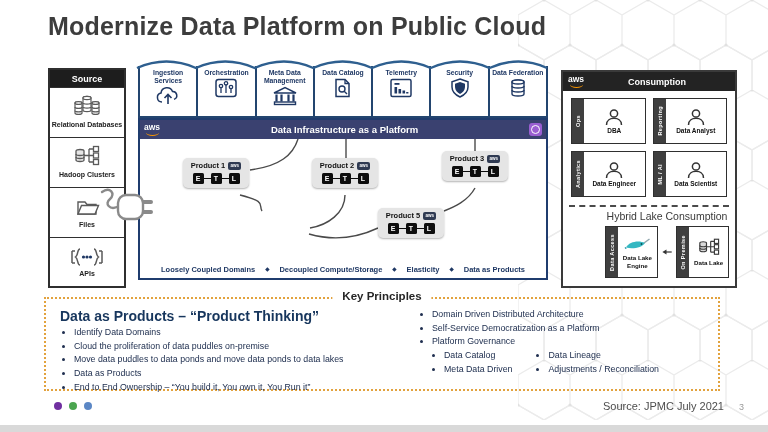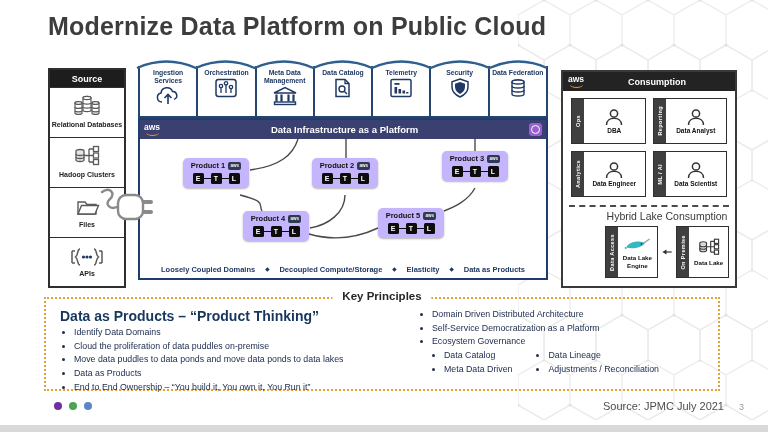--- a/index.html
+++ b/index.html
@@ -39,21 +39,21 @@
   .plat-header { height:19px; background:#3a4170; display:flex; align-items:center; padding:0 4px; }
   .plat-title { flex:1; text-align:center; color:#fff; font-weight:bold; font-size:9.5px; }
   .aws-logo { display:flex; flex-direction:column; align-items:center; line-height:1; }
   .aws-word { color:#fff; font-weight:bold; font-size:8.5px; }
   .aws-smile { width:13px; height:3px; border-bottom:1.6px solid #f79400; border-radius:0 0 9px 9px / 0 0 5px 5px; }
   .plat-badge { width:13px; height:13px; background:#9a5fd2; border-radius:3px;
                 display:flex; align-items:center; justify-content:center; }
   .plat-badge i { display:block; width:7px; height:7px; border:1.4px solid #fff; border-radius:50%; }
   .products { position:relative; height:118px; }
   .connectors { position:absolute; left:0; top:0; }
-  .product { position:absolute; width:66px; background:#c4b5fd; border-radius:5px;
+  .product { position:absolute; width:66px; background:#e5e5e5; border-radius:5px;
              box-shadow:0 1px 2px rgba(0,0,0,.3); padding:3px 0 4px; }
   .prod-head { display:flex; align-items:center; justify-content:center; gap:3px; }
   .prod-name { font-size:7.5px; font-weight:bold; color:#111; }
   .prod-badge { width:13px; height:8px; background:#2f3a52; border-radius:2px; color:#fff;
                 font-size:4.5px; font-weight:bold; display:flex; align-items:center; justify-content:center; }
   .etl { display:flex; align-items:center; justify-content:center; margin-top:3px; }
   .etl-cell { width:11px; height:11px; background:#0d0d0d; color:#fff; font-size:7px; font-weight:bold;
               display:flex; align-items:center; justify-content:center; border-radius:1.5px; }
   .etl-link { width:7px; height:1.5px; background:#0d0d0d; }
   .plat-footer { position:absolute; bottom:4px; left:0; right:0; display:flex; justify-content:center;
@@ -304,33 +304,20 @@
             <span class="etl-cell">E</span>
             <span class="etl-link"></span>
             <span class="etl-cell">T</span>
             <span class="etl-link"></span>
             <span class="etl-cell">L</span>
           </div>
       </div>
       <div class="product" style="left:302px; top:12px;">
         <div class="prod-head">
             <span class="prod-name">Product 3</span>
-            <span class="prod-badge">aws</span>
-          </div>
-        <div class="etl">
-            <span class="etl-cell">E</span>
-            <span class="etl-link"></span>
-            <span class="etl-cell">T</span>
-            <span class="etl-link"></span>
-            <span class="etl-cell">L</span>
-          </div>
-      </div>
-      <div class="product" style="left:103px; top:72px;">
-        <div class="prod-head">
-            <span class="prod-name">Product 4</span>
             <span class="prod-badge">aws</span>
           </div>
         <div class="etl">
             <span class="etl-cell">E</span>
             <span class="etl-link"></span>
             <span class="etl-cell">T</span>
             <span class="etl-link"></span>
             <span class="etl-cell">L</span>
           </div>
       </div>
@@ -480,21 +467,21 @@
             <li>Move data puddles to data ponds and move data ponds to data lakes</li>
             <li>Data as Products</li>
             <li>End to End Ownership – “You build it, You own it, You Run it”</li>
           </ul>
       </div>
       <div class="kp-colR">
         <ul>
 
         <li>Domain Driven Distributed Architecture</li>
             <li>Self-Service Democratization as a Platform</li>
-            <li>Ecosystem Governance</li>
+            <li>Platform Governance</li>
           </ul>
         <div class="kp-sub">
           <ul>
 
           <li>Data Catalog</li>
               <li>Meta Data Driven</li>
             </ul>
           <ul>
 
           <li>Data Lineage</li>

